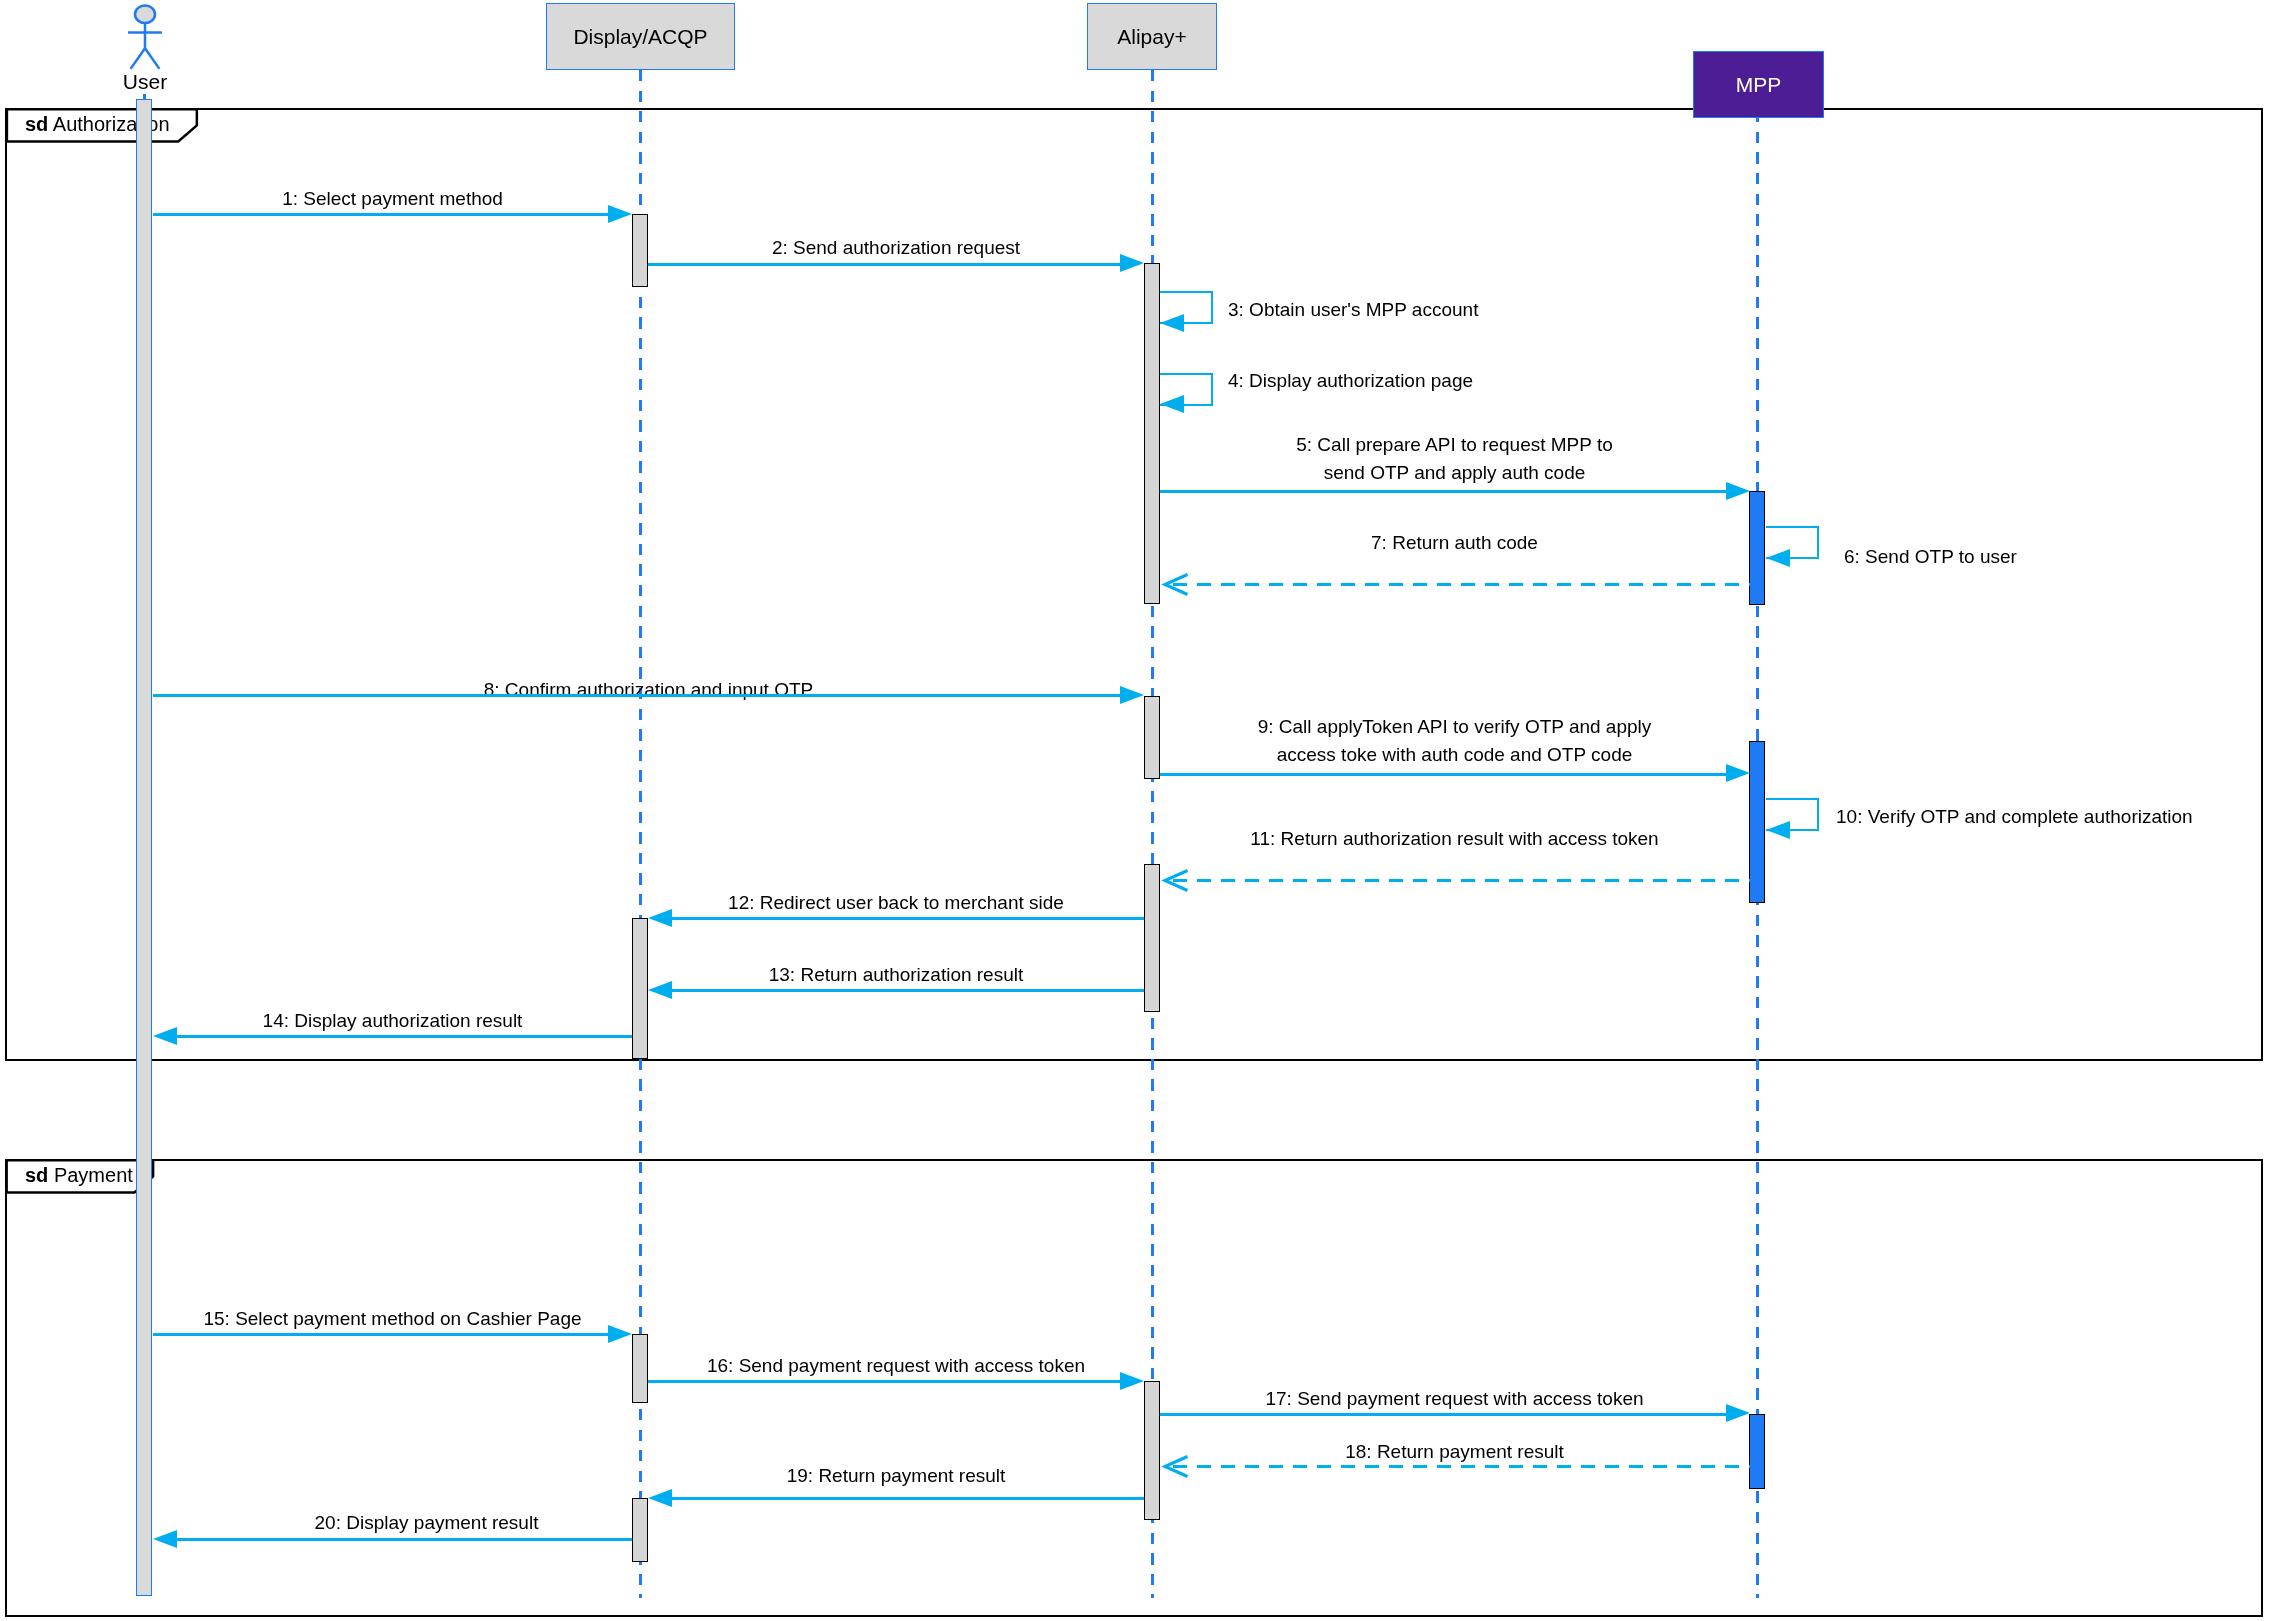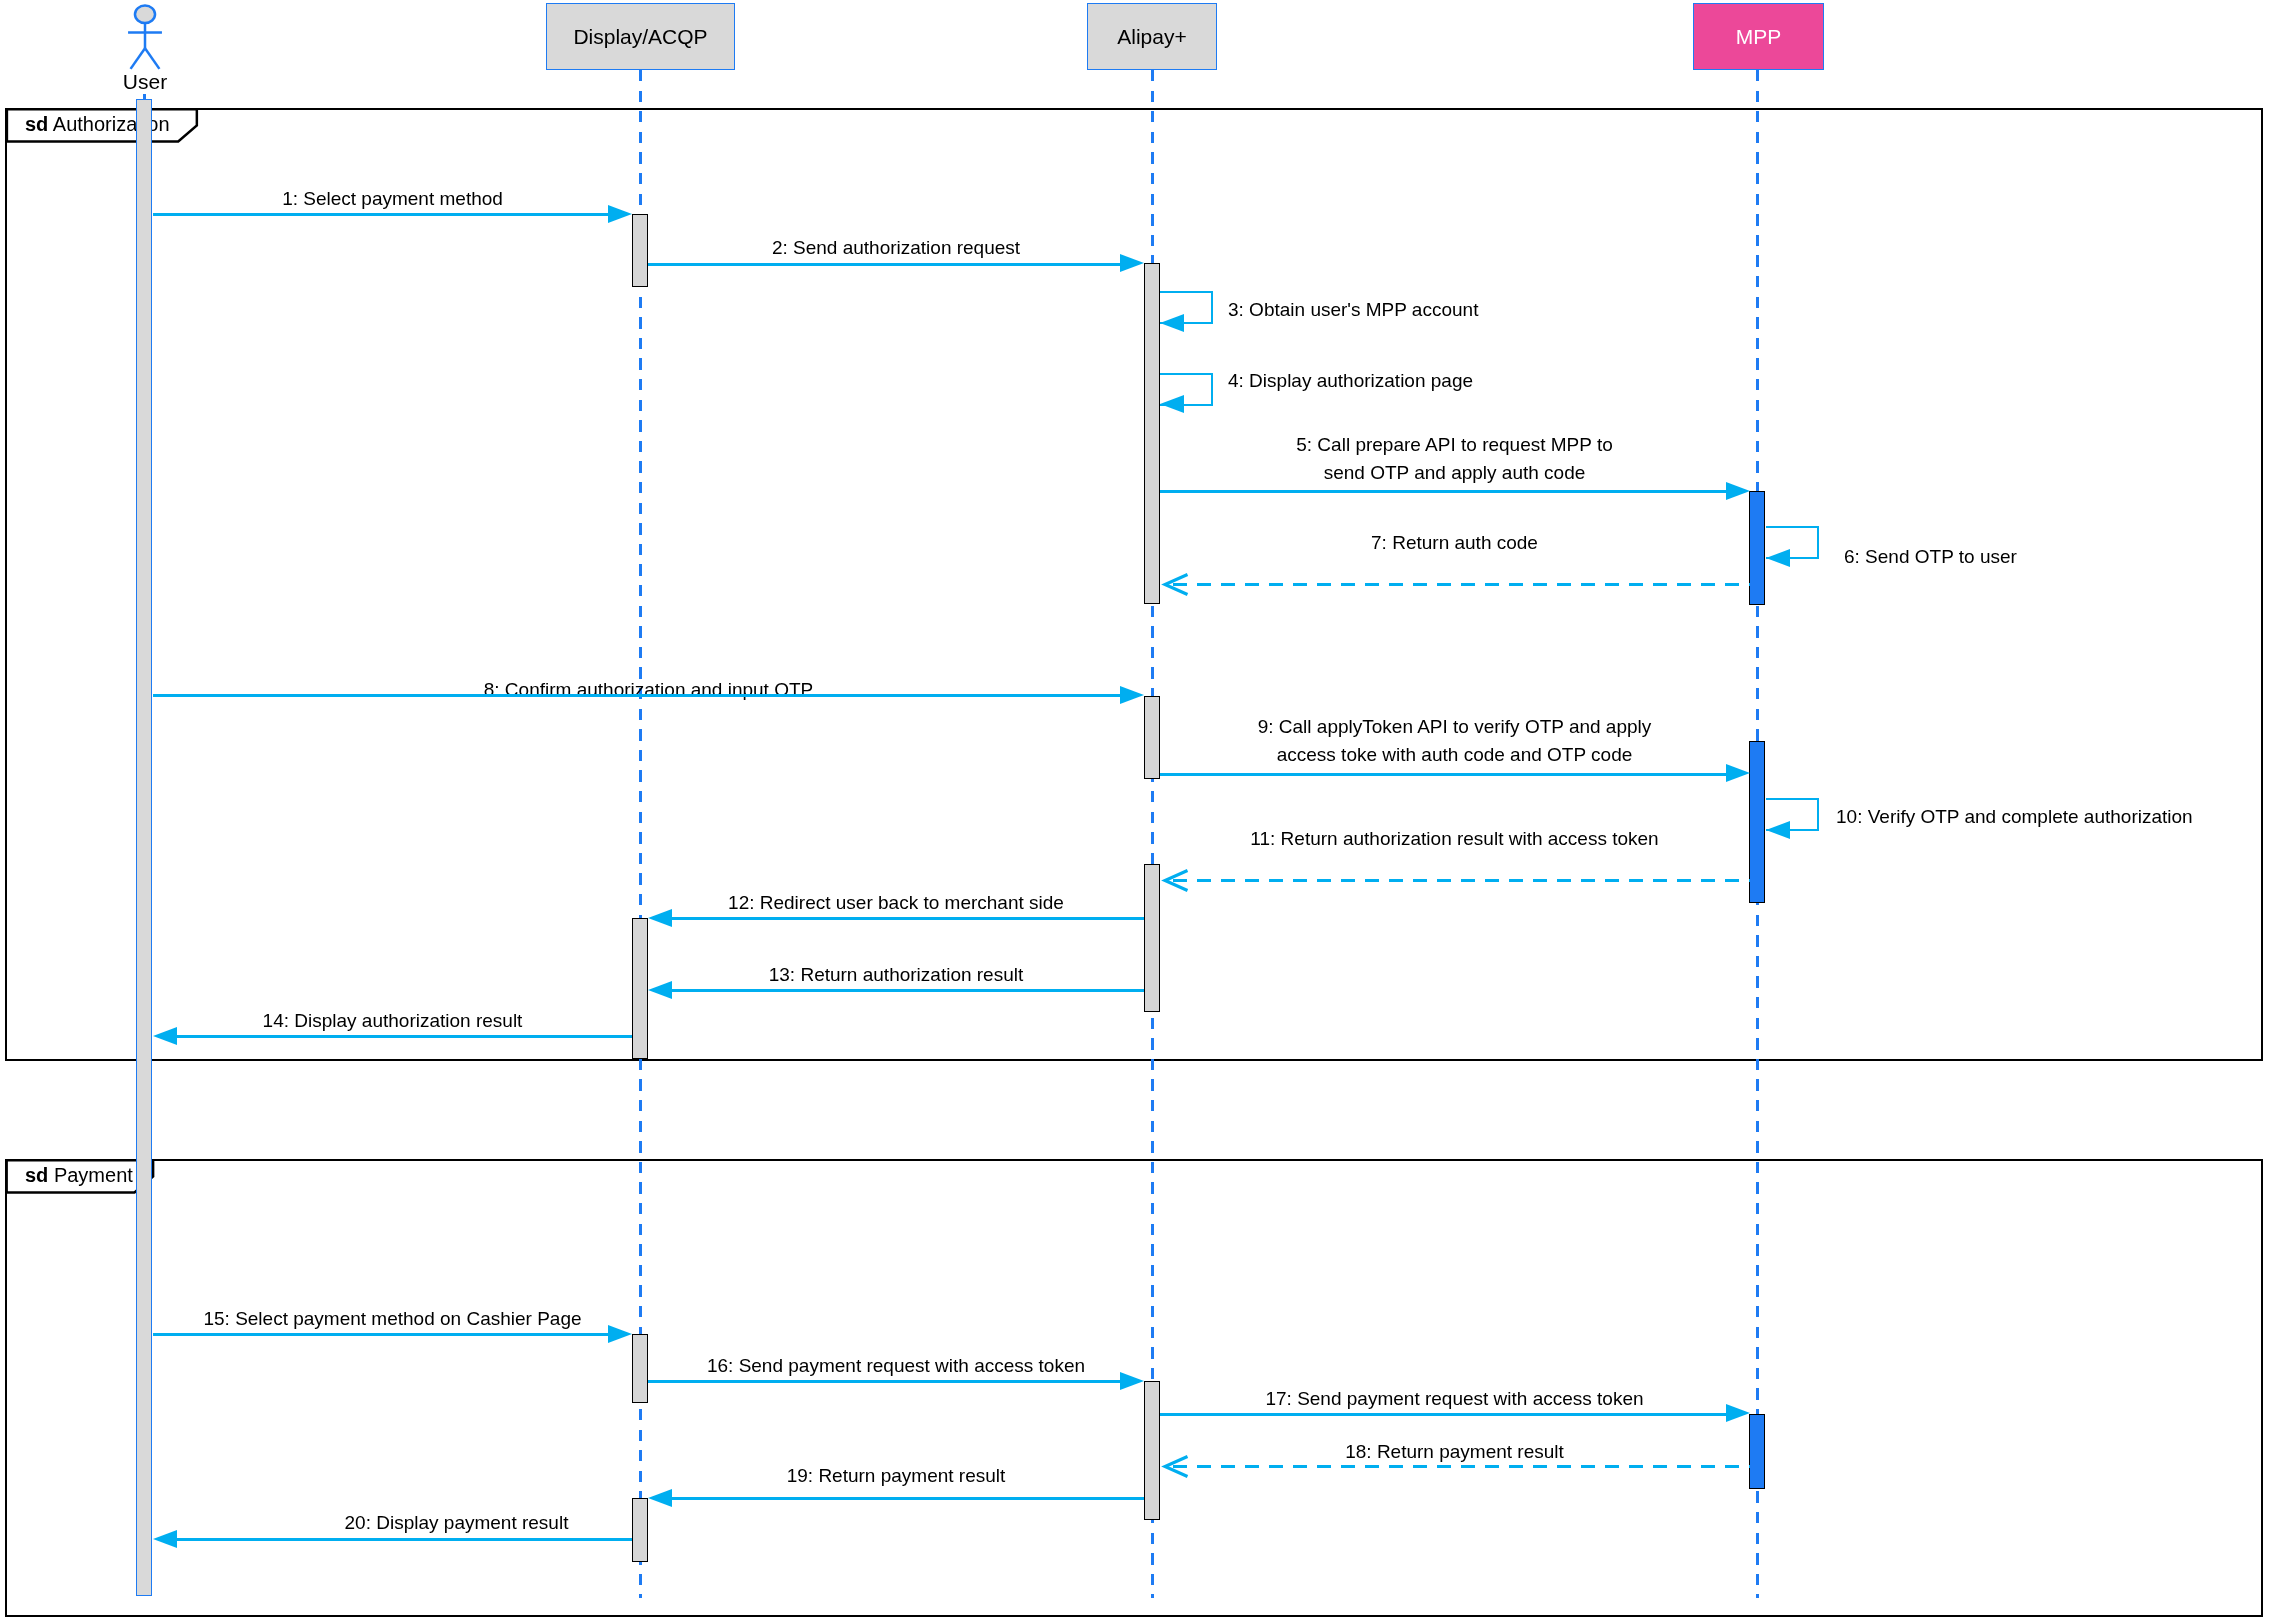--- a/index.html
+++ b/index.html
@@ -7,21 +7,21 @@
           font-family:"Liberation Sans",sans-serif;overflow:hidden;}
   .frame{position:absolute;border:2.5px solid #000;box-sizing:border-box;background:transparent;}
   .frame-label{position:absolute;}
   .frame-label svg{display:block;}
   .frame-label-text{position:absolute;top:5px;left:20px;font-size:20px;color:#000;white-space:nowrap;}
   .kw{font-weight:bold;}
   .lifeline{position:absolute;width:2.5px;
             background:repeating-linear-gradient(to bottom,#1E7BF3 0,#1E7BF3 11.3px,transparent 11.3px,transparent 20.6px);}
   .pbox{position:absolute;background:#D9D9D9;border:1.9px solid #1E7BF3;box-sizing:border-box;
         display:flex;align-items:center;justify-content:center;font-size:21px;color:#000;}
-  .pbox-blue{background:#ec4899;border-color:#1E7BF3;color:#fff;}
+  .pbox-blue{background:#4c1d95;border-color:#1E7BF3;color:#fff;margin-top:48px;}
   .act{position:absolute;width:16.3px;box-sizing:border-box;}
   .act-gray{background:#D6D6D6;border:1.9px solid #000;}
   .act-user{background:#D9D9D9;border:1.9px solid #1E7BF3;}
   .act-blue{background:#1E7BF3;border:1.9px solid #000;}
   .msg-label{position:absolute;font-size:19px;color:#000;text-align:center;
              white-space:pre-line;line-height:1.45;}
   .msg-label.self{text-align:left;white-space:nowrap;}
   .line{position:absolute;height:2.5px;background:#00AEF0;}
   .line-dashed{position:absolute;height:2.5px;
                background:repeating-linear-gradient(to right,#00AEF0 0,#00AEF0 13.8px,transparent 13.8px,transparent 24px);}
@@ -197,21 +197,21 @@
     </svg>
   </div>
 
   <div>
     <div class="msg-label" style="left:648px;width:496px;top:1462px;">19: Return payment result</div>
     <div class="line" style="left:672px;top:1497px;width:472px;"></div>
     <div class="tri tri-left" style="left:648px;top:1489px;"></div>
   </div>
 
   <div>
-    <div class="msg-label" style="left:153px;width:547px;top:1509px;padding-left:30px;">20: Display payment result</div>
+    <div class="msg-label" style="left:153px;width:547px;top:1509px;">20: Display payment result</div>
     <div class="line" style="left:176px;top:1538px;width:456px;"></div>
     <div class="tri tri-left" style="left:153px;top:1530px;"></div>
   </div>
 
   <svg style="position:absolute;left:123px;top:2.5px;" width="44" height="69" viewBox="0 0 70 110">
     <ellipse cx="35" cy="18" rx="16" ry="14" fill="#D9D9D9" stroke="#1E7BF3" stroke-width="4"></ellipse>
     <line x1="35" y1="32" x2="35" y2="72" stroke="#1E7BF3" stroke-width="4"></line>
     <line x1="8" y1="47" x2="62" y2="47" stroke="#1E7BF3" stroke-width="4"></line>
     <line x1="35" y1="72" x2="12" y2="105" stroke="#1E7BF3" stroke-width="4"></line>
     <line x1="35" y1="72" x2="58" y2="105" stroke="#1E7BF3" stroke-width="4"></line>

